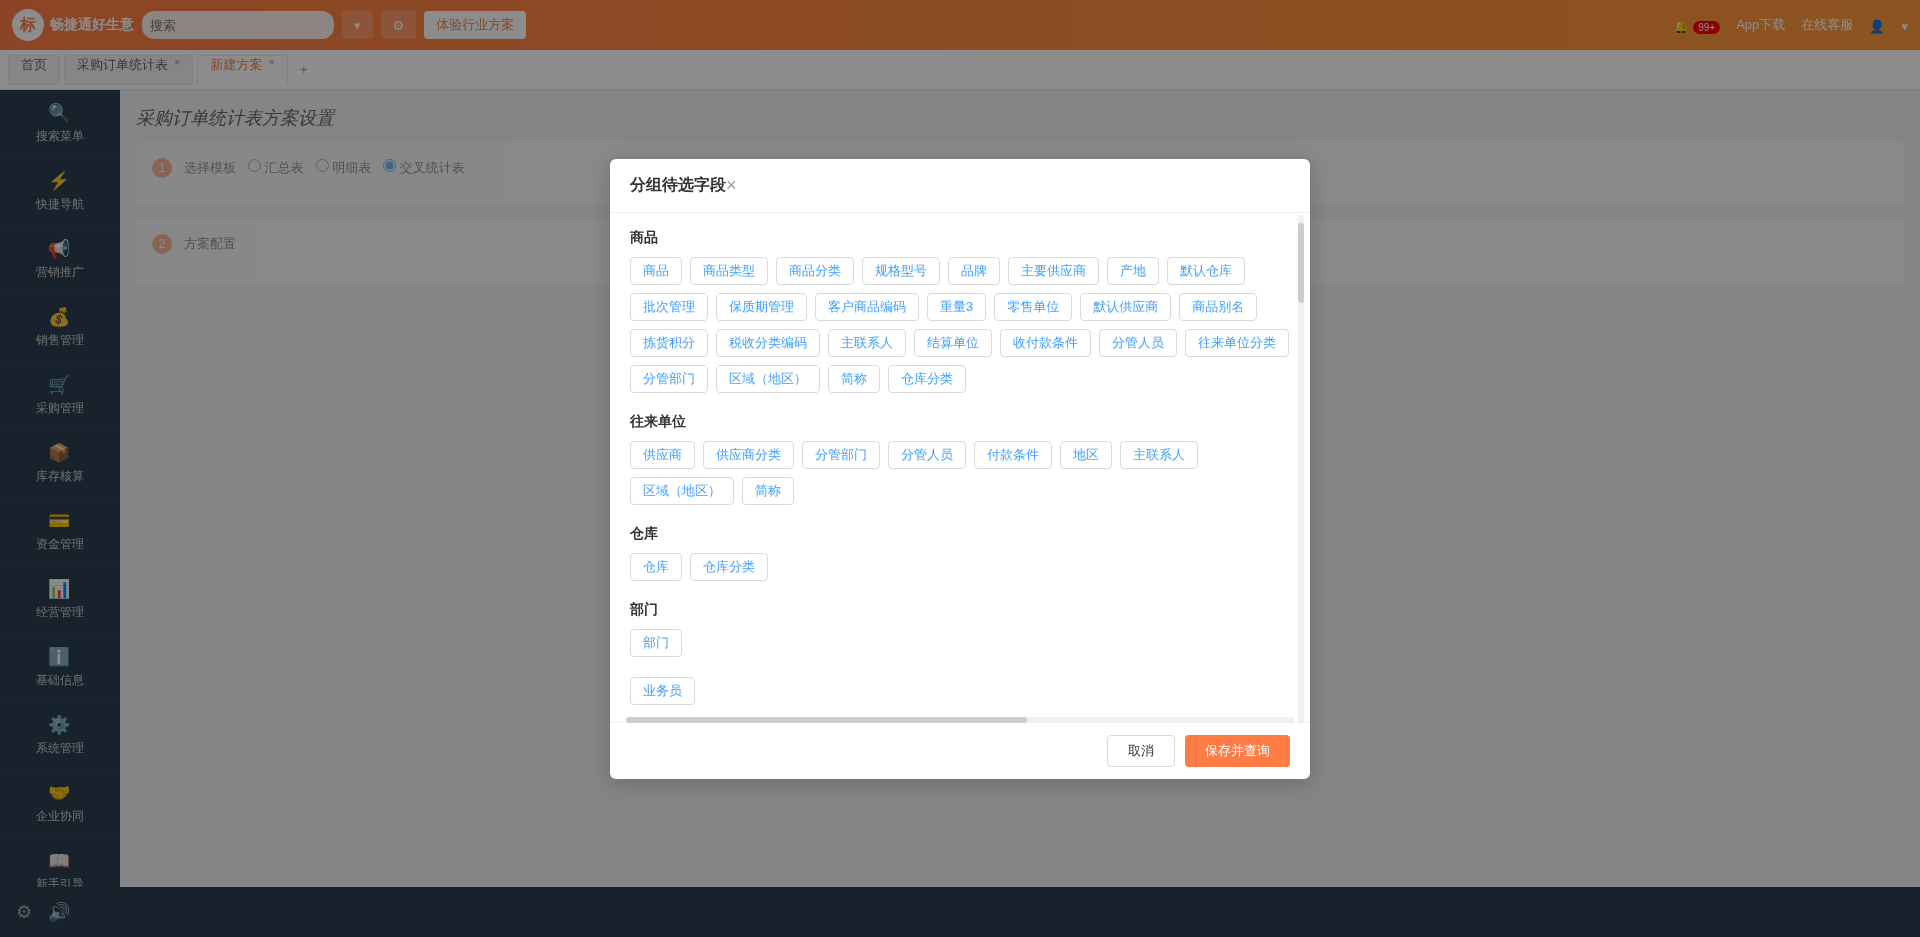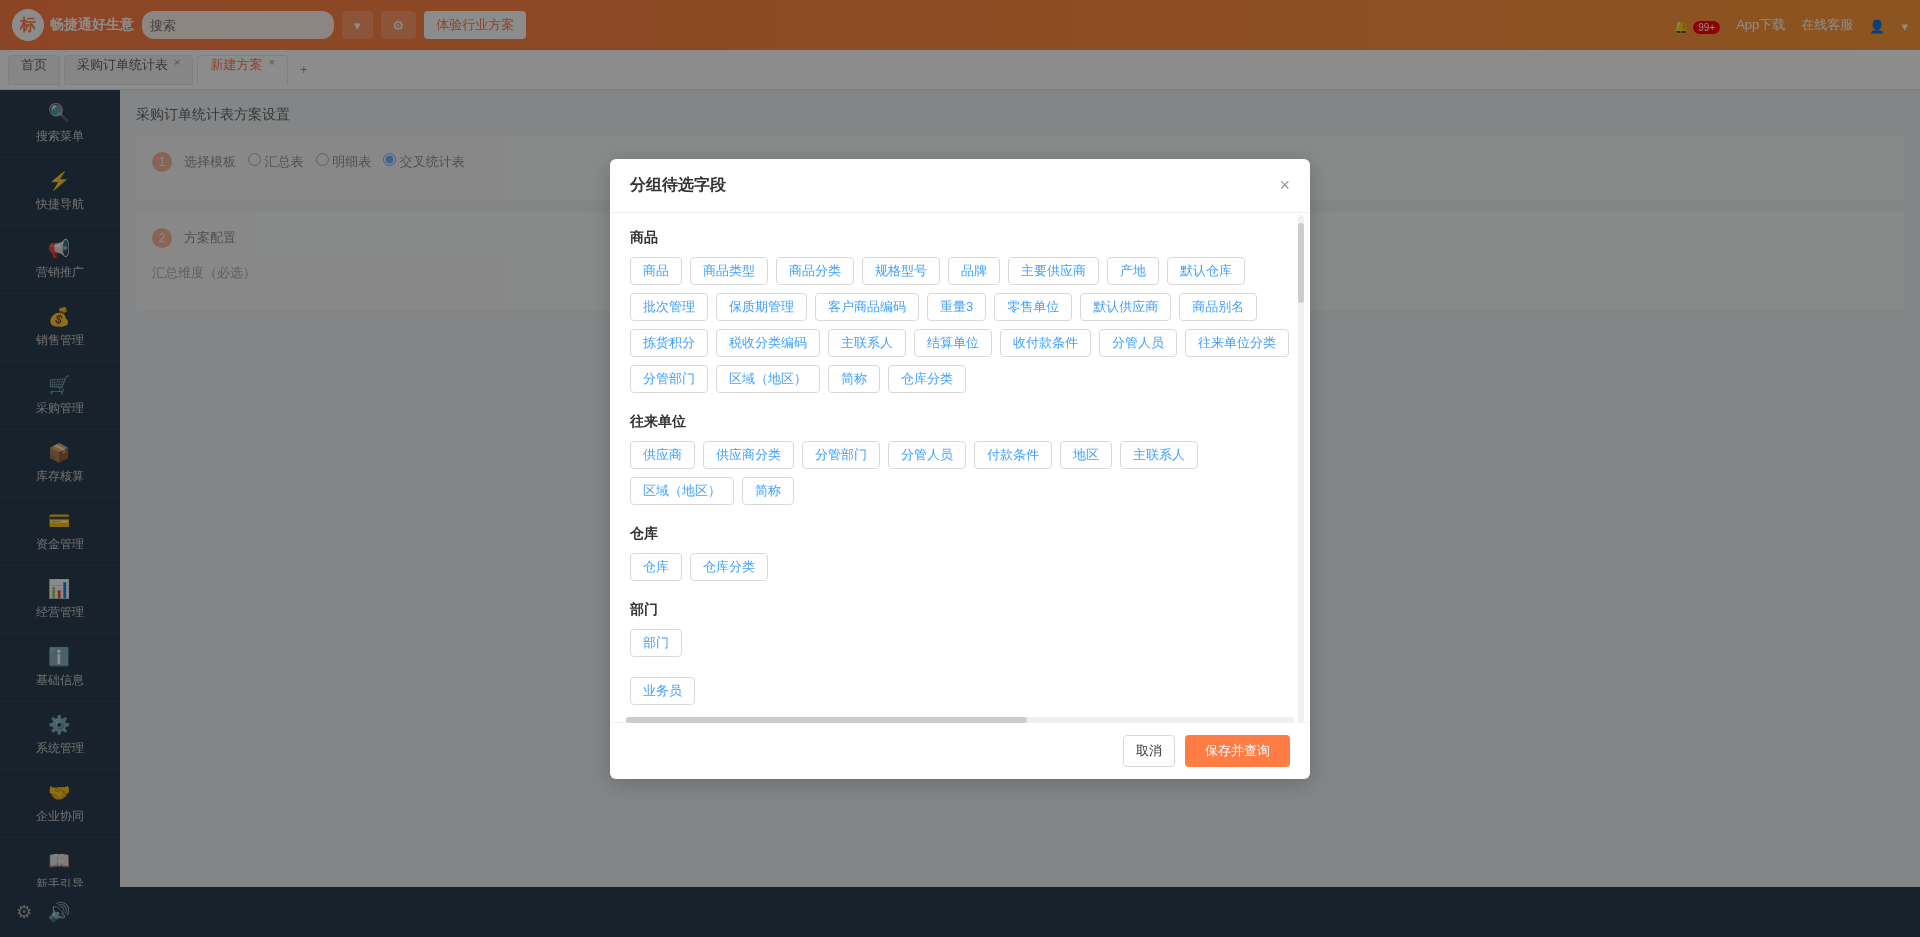--- a/index.html
+++ b/index.html
@@ -50,56 +50,56 @@
       width: 120px; background: #2c3e50; color: #ccc; flex-shrink: 0; display: flex; flex-direction: column; overflow-y: auto;
     }
     .sidebar-item {
       display: flex; flex-direction: column; align-items: center; padding: 12px 4px; cursor: pointer; gap: 4px; font-size: 12px; border-bottom: 1px solid rgba(255,255,255,0.05);
     }
     .sidebar-item .s-icon { font-size: 18px; }
 
     
     .main-content { flex: 1; overflow: auto; padding: 16px; background: #f0f2f5; position: relative; }
 
-    .page-title { font-size: 14px; color: #666; margin-bottom: 12px; }
+    .page-title { font-size: 18px; color: #666; margin-bottom: 12px; font-style: italic; }
 
     .section-card {
       background: white; border-radius: 4px; padding: 16px; margin-bottom: 12px;
     }
 
     
     .overlay {
       position: fixed; top: 0; left: 0; right: 0; bottom: 0; background: rgba(0,0,0,0.45); z-index: 100; display: flex; align-items: center; justify-content: center;
     }
 
     
     .modal {
       background: white; border-radius: 6px; width: 700px; max-height: 620px; display: flex; flex-direction: column; box-shadow: 0 4px 24px rgba(0,0,0,0.2); position: relative;
     }
     .modal-header {
-      padding: 16px 20px; border-bottom: 1px solid #f0f0f0; display: flex; align-items: center; justify-content: space-between; flex-shrink: 0;
+      padding: 16px 20px; border-bottom: 1px solid #f0f0f0; display: flex; align-items: center; flex-shrink: 0;
     }
     .modal-title { font-size: 16px; font-weight: 600; color: #333; }
     .modal-close { cursor: pointer; font-size: 18px; color: #999; border: none; background: none; }
     .modal-body { padding: 16px 20px; overflow-y: auto; flex: 1; }
     .modal-footer {
       padding: 12px 20px; border-top: 1px solid #f0f0f0; display: flex; justify-content: flex-end; gap: 10px; flex-shrink: 0;
     }
 
     
     .field-group { margin-bottom: 20px; }
     .field-group-title { font-size: 14px; font-weight: 600; color: #333; margin-bottom: 10px; }
     .field-tags { display: flex; flex-wrap: wrap; gap: 8px; }
     .field-tag {
       border: 1px solid #d9d9d9; border-radius: 4px; padding: 4px 12px; font-size: 13px; color: #40a0ff; cursor: pointer; background: white; white-space: nowrap;
     }
 
     
     .btn-cancel {
-      height: 32px; padding: 0 12px; border: 1px solid #d9d9d9; border-radius: 4px; background: white; cursor: pointer; font-size: 13px; color: #333;
+      height: 32px; padding: 0 20px; border: 1px solid #d9d9d9; border-radius: 4px; background: white; cursor: pointer; font-size: 13px; color: #333;
     }
     .btn-primary {
       height: 32px; padding: 0 20px; border: none; border-radius: 4px; background: #ff7d45; cursor: pointer; font-size: 13px; color: white;
     }
 
     
     .bottom-bar {
       position: fixed; bottom: 0; left: 0; right: 0; height: 50px; background: #2c3e50; display: flex; align-items: center; padding: 0 16px; gap: 16px; z-index: 5;
     }
     .bottom-btn { cursor: pointer; color: #aaa; font-size: 18px; }
@@ -209,21 +209,20 @@
         <label><input type="radio" name="tmpl" style=""> 明细表</label>
         <label><input type="radio" name="tmpl" checked="" style=""> 交叉统计表</label>
       </div>
     </div>
 
     <div class="section-card" style="opacity:0.5;">
       <div style="display:flex;align-items:center;gap:12px;margin-bottom:16px;">
         <span style="background:#ff7d45;color:white;border-radius:50%;width:20px;height:20px;display:flex;align-items:center;justify-content:center;font-size:12px;">2</span>
         <span>方案配置</span>
       </div>
-      <div style="margin-bottom:12px;color:#666;font-size:13px;">汇总维度（必选）</div>
     </div>
   </div>
 </div>
 
 <div class="overlay">
   <div class="modal">
     <div class="modal-header">
       <span class="modal-title">分组待选字段</span>
       <button class="modal-close">×</button>
     </div>

